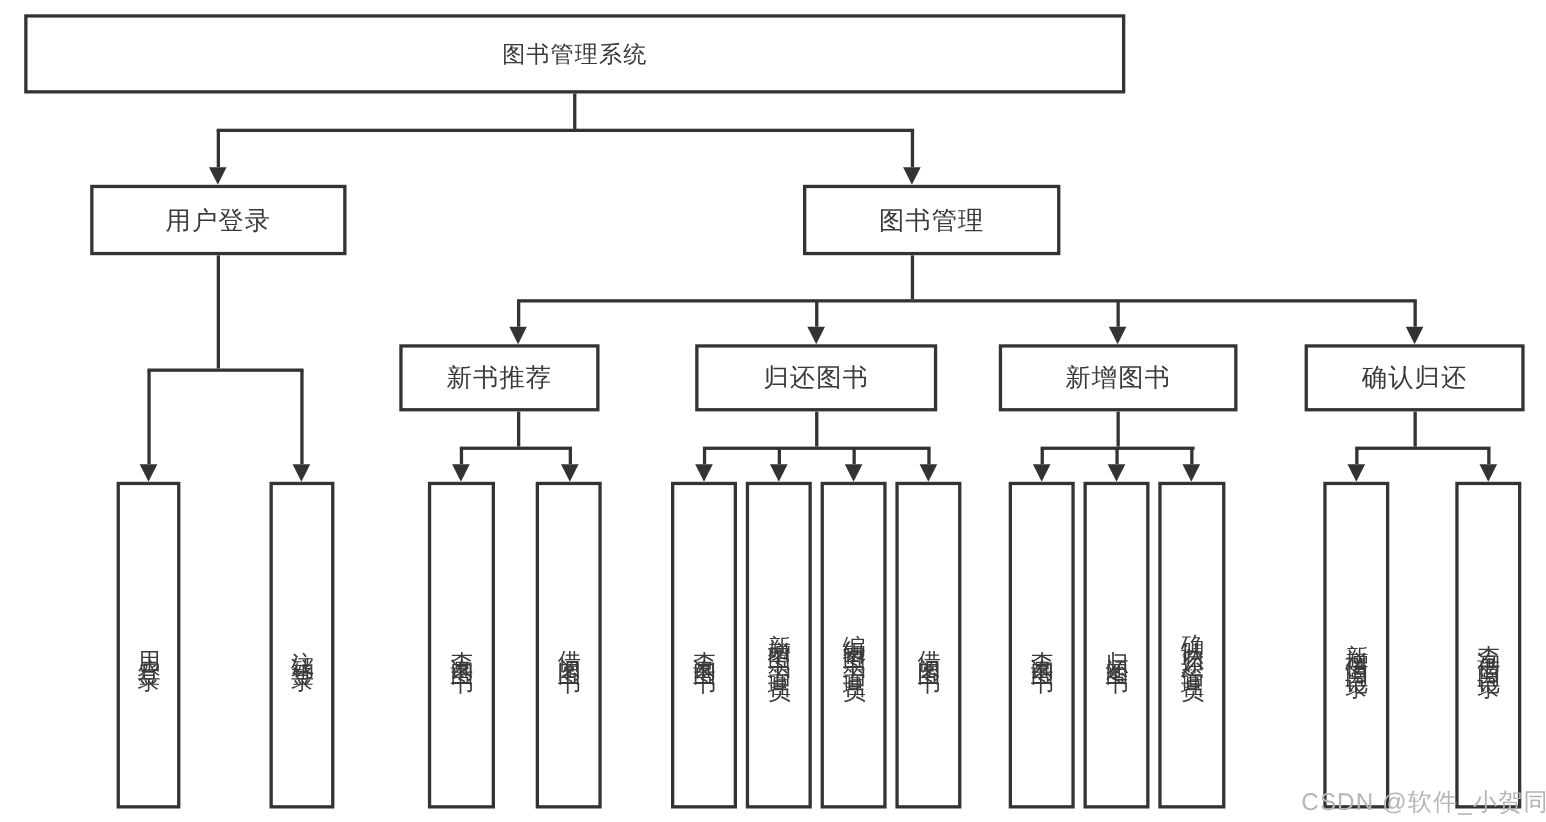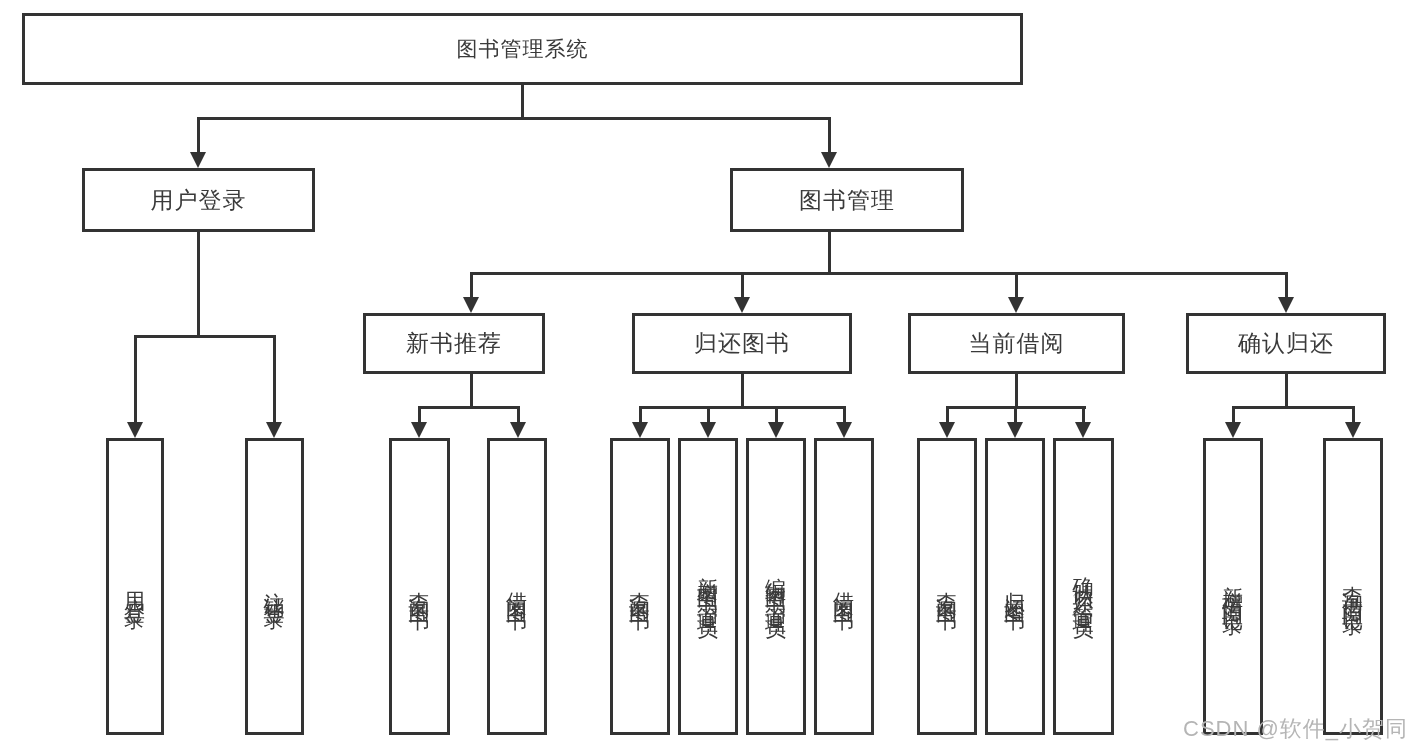--- a/index.html
+++ b/index.html
@@ -133,21 +133,21 @@
     <span class="h-label">图书管理</span>
   </div>
 
   <div class="node" style="left:363px;top:313px;width:182px;height:61px">
     <span class="h-label">新书推荐</span>
   </div>
   <div class="node" style="left:632px;top:313px;width:220px;height:61px">
     <span class="h-label">归还图书</span>
   </div>
   <div class="node" style="left:908px;top:313px;width:217px;height:61px">
-    <span class="h-label">当前借阅</span>
+    <span class="h-label">新增图书</span>
   </div>
   <div class="node" style="left:1186px;top:313px;width:200px;height:61px">
     <span class="h-label">确认归还</span>
   </div>
 
   <div class="node leaf" style="left:106px;width:58px">
     <span class="v-label">用户登录</span>
   </div>
   <div class="node leaf" style="left:245px;width:59px">
     <span class="v-label">注销登录</span>

